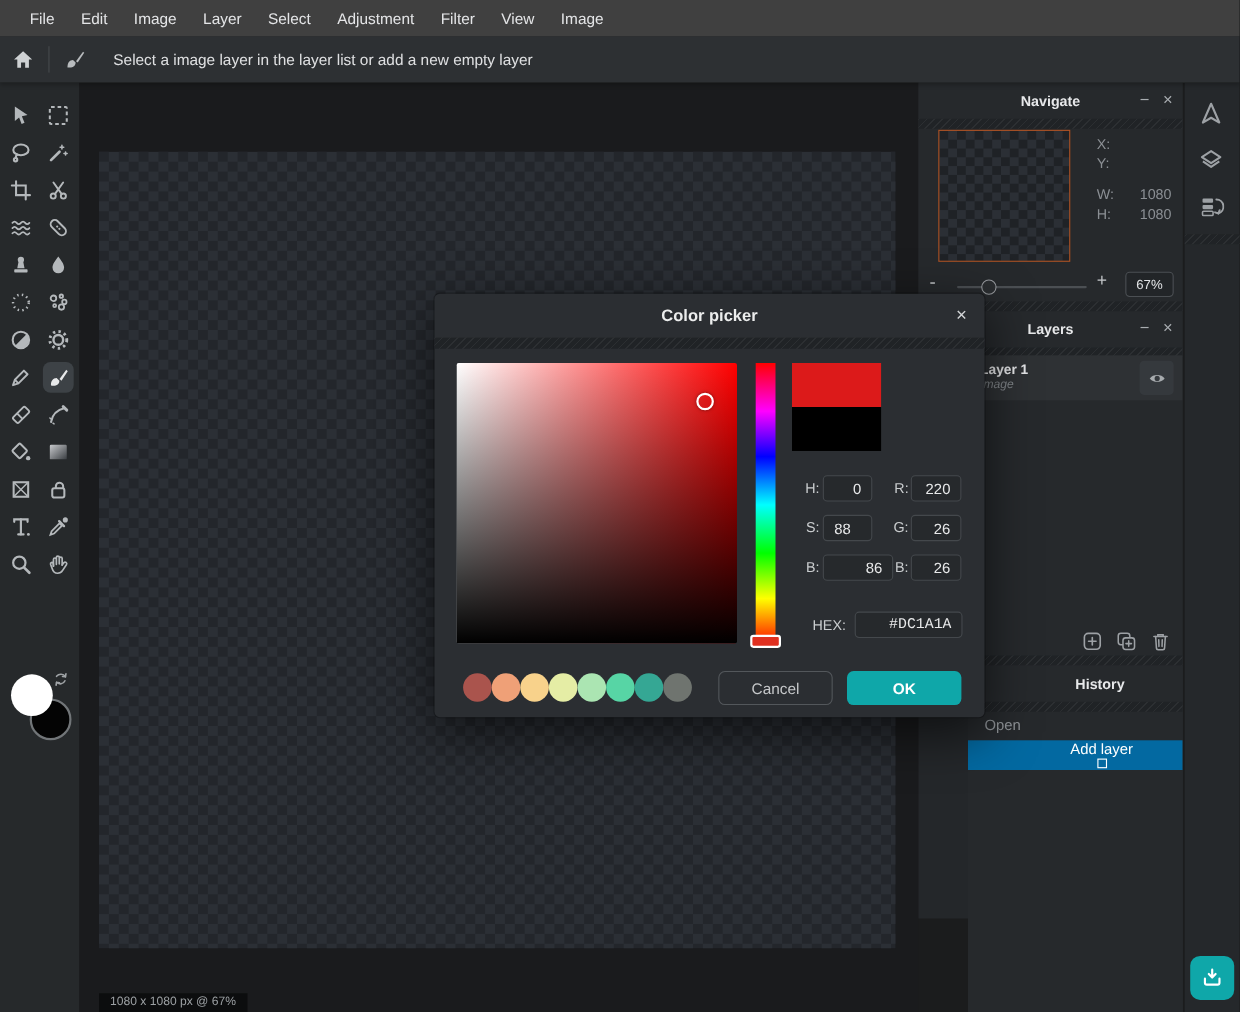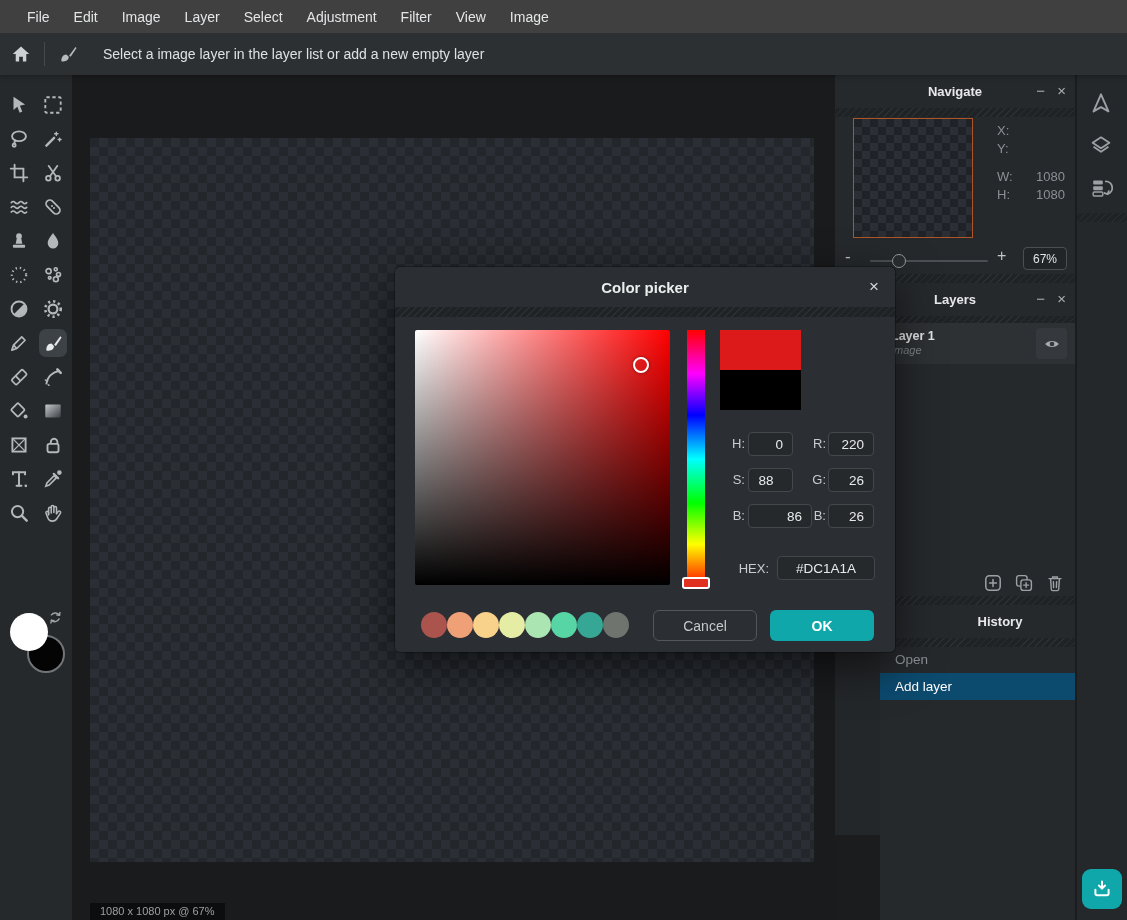--- a/index.html
+++ b/index.html
@@ -113,21 +113,21 @@
     background:linear-gradient(180deg,#f00 0%,#f0f 17%,#00f 33%,#0ff 50%,#0f0 67%,#ff0 83%,#f00 100%); }
   #hue-handle { left:287px; top:310px; width:28px; height:12px; border:2px solid #fff;
     border-radius:3px; background:#e03020; }
   #preview-new { left:325px; top:63px; width:81px; height:40px; }
   #preview-old { left:325px; top:103px; width:81px; height:40px; }
 
   .fld-label { position:absolute; width:26px; text-align:right; font-size:13px; color:#c9ccce; line-height:24px; }
   .fld { position:absolute; height:24px; background:#26292c; border:1px solid #44484c;
     border-radius:4px; color:#e8e9ea; font-size:13.5px; text-align:right; padding-right:9px;
     font-family:"Liberation Sans",sans-serif; }
-  #hex-input { text-align:center; padding-left:9px; }
+  #hex-input { text-align:right; padding-left:9px;font-family:Liberation Mono, monospace; }
 
   .swatch { position:absolute; top:345px; width:26px; height:26px; border-radius:50%; }
 
   #btn-cancel { left:258px; top:343px; width:104px; height:31px; border-radius:6px;
     border:1px solid #53575b; background:transparent; color:#c6c8ca; font-size:14px;
     display:flex; align-items:center; justify-content:center; }
   #btn-ok { left:375px; top:343px; width:104px; height:31px; border-radius:6px;
     background:#0fa7a9; color:#fff; font-weight:bold; font-size:14px;
     display:flex; align-items:center; justify-content:center; }
 </style>
@@ -483,21 +483,21 @@
       <div id="hist-item-0" class="hist-item">
         <span class="hlabel">Open</span>
         <svg width="17" height="17" viewBox="0 0 20 20">
           <g fill="none" stroke="#8f9397" stroke-width="1.4">
           <rect x="4.5" y="3.5" width="11" height="14" rx="1"></rect>
           <path d="M7.5 3.5 h5 v2.2 h-5 z" fill="#8f9397"></path>
           <path d="M7.3 9.2 h5.4 M7.3 11.8 h5.4 M7.3 14.4 h3.2"></path>
             </g>
           </svg>
       </div>
-      <div id="hist-item-1" class="hist-item" style="background-color: #0c4a6e;">
+      <div id="hist-item-1" class="hist-item" style="background-color: #0369a1; flex-direction: column;">
         <span class="hlabel">Add layer</span>
         <svg width="16" height="16" viewBox="0 0 20 20">
           <rect x="3.5" y="3.5" width="13" height="13" fill="none" stroke="#ffffff" stroke-width="1.7"></rect>
           </svg>
       </div>
     </div>
   </section>
 
   <aside id="rightstrip" class="abs">
     <div class="strip-btn" style="top:15px">

